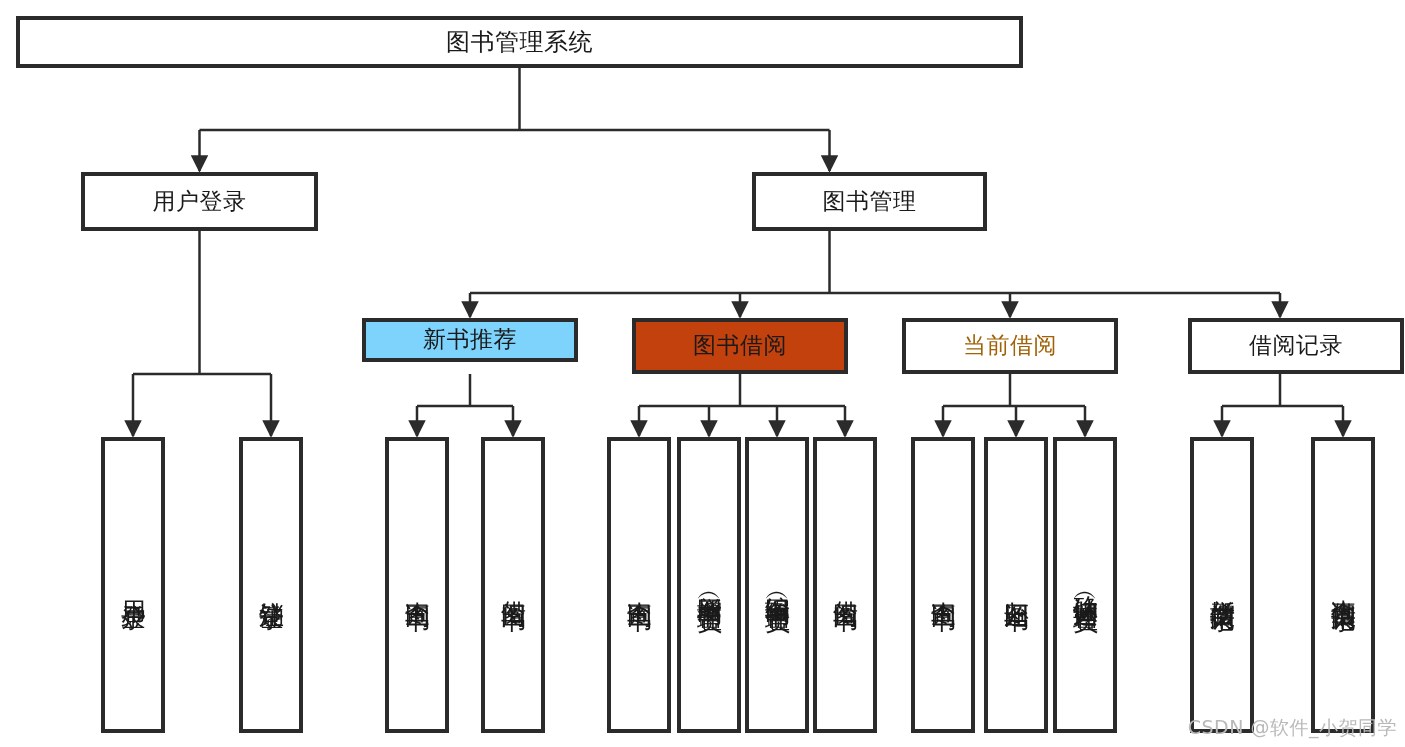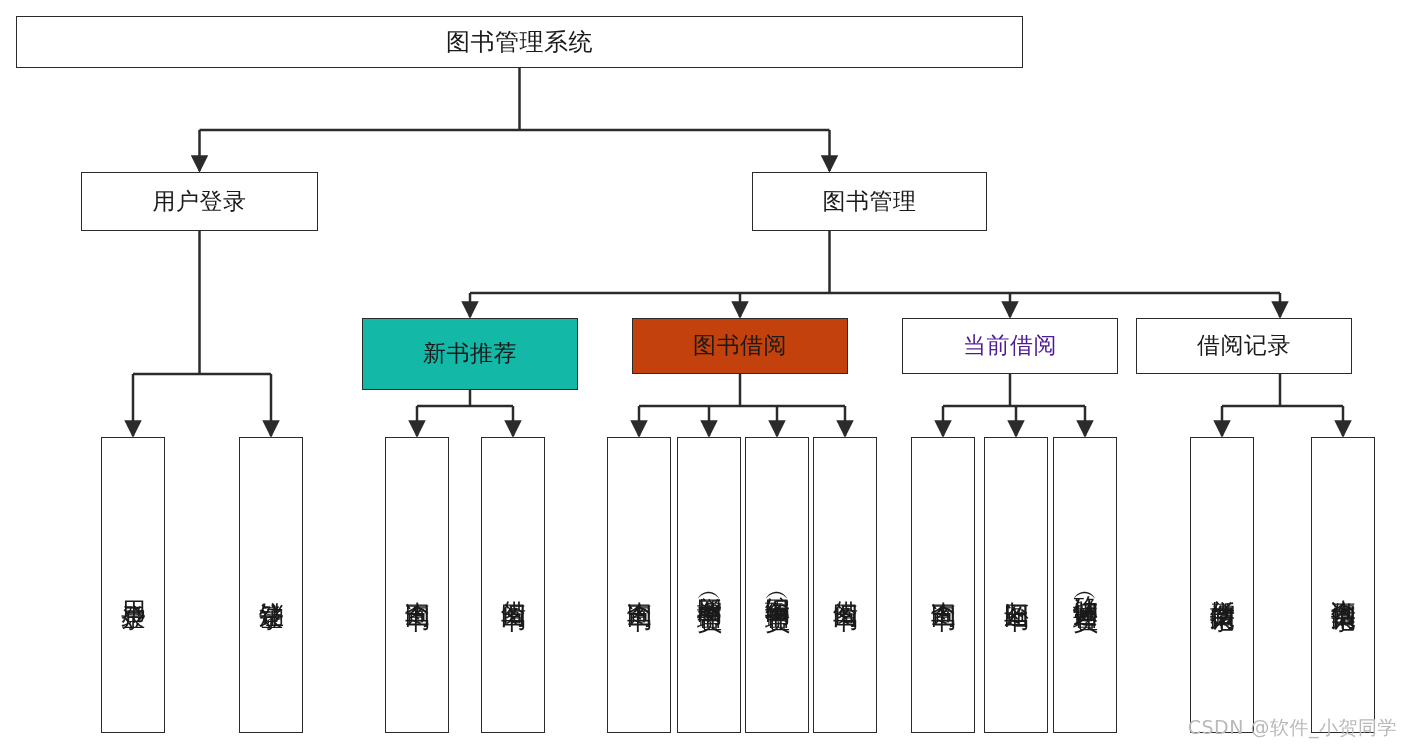--- a/index.html
+++ b/index.html
@@ -22,21 +22,21 @@
     position: absolute;
     left: 0;
     top: 0;
     width: 1405px;
     height: 747px;
     pointer-events: none;
   }
   .node {
     position: absolute;
     box-sizing: border-box;
-    border: 1px solid #ef4444;
+    border: 4px solid #ef4444;
     background: #ffffff;
     display: flex;
     align-items: center;
     justify-content: center;
     color: #1a1a1a;
   }
   .node-label {
     display: block;
     text-align: center;
     line-height: 1.18;
@@ -126,30 +126,30 @@
   <div id="node-layer">
       <div class="node horizontal root" style="left: 16px; top: 16px; width: 1007px; height: 52px; border-color: rgb(43, 43, 43); background: rgb(255, 255, 255); color: rgb(26, 26, 26);">
         <span class="node-label">图书管理系统</span>
       </div>
       <div class="node horizontal level1" style="left: 81px; top: 172px; width: 237px; height: 59px; border-color: rgb(43, 43, 43); background: rgb(255, 255, 255); color: rgb(26, 26, 26);">
         <span class="node-label">用户登录</span>
       </div>
       <div class="node horizontal level1" style="left: 712px; top: 172px; width: 235px; height: 59px; border-color: rgb(43, 43, 43); background: rgb(255, 255, 255); color: rgb(26, 26, 26); margin-left: 40px;">
         <span class="node-label">图书管理</span>
       </div>
-      <div class="node horizontal level2" style="left: 362px; top: 318px; width: 216px; height: 72px; border-color: rgb(43, 43, 43); background: #14b8a6; color: rgb(26, 26, 26);">
+      <div class="node horizontal level2" style="left: 362px; top: 318px; width: 216px; height: 44px; border-color: rgb(43, 43, 43); background: #7dd3fc; color: rgb(26, 26, 26);">
         <span class="node-label">新书推荐</span>
       </div>
       <div class="node horizontal level2" style="left: 632px; top: 318px; width: 216px; height: 56px; border-color: rgb(43, 43, 43); background: #c2410c; color: rgb(26, 26, 26);">
         <span class="node-label">图书借阅</span>
       </div>
-      <div class="node horizontal level2" style="left: 902px; top: 318px; width: 216px; height: 56px; border-color: rgb(43, 43, 43); background: rgb(255, 255, 255); color: #4c1d95;">
+      <div class="node horizontal level2" style="left: 902px; top: 318px; width: 216px; height: 56px; border-color: rgb(43, 43, 43); background: rgb(255, 255, 255); color: #a16207;">
         <span class="node-label">当前借阅</span>
       </div>
-      <div class="node horizontal level2" style="left: 1136px; top: 318px; width: 216px; height: 56px; border-color: rgb(43, 43, 43); background: rgb(255, 255, 255); color: rgb(26, 26, 26);">
+      <div class="node horizontal level2" style="left: 1188px; top: 318px; width: 216px; height: 56px; border-color: rgb(43, 43, 43); background: rgb(255, 255, 255); color: rgb(26, 26, 26);">
         <span class="node-label">借阅记录</span>
       </div>
       <div class="node vertical leaf" style="left: 101px; top: 437px; width: 64px; height: 296px; border-color: rgb(43, 43, 43); background: rgb(255, 255, 255); color: rgb(26, 26, 26);">
         <span class="node-label">用户登录</span>
       </div>
       <div class="node vertical leaf" style="left: 239px; top: 437px; width: 64px; height: 296px; border-color: rgb(43, 43, 43); background: rgb(255, 255, 255); color: rgb(26, 26, 26);">
         <span class="node-label">注销登录</span>
       </div>
       <div class="node vertical leaf" style="left: 385px; top: 437px; width: 64px; height: 296px; border-color: rgb(43, 43, 43); background: rgb(255, 255, 255); color: rgb(26, 26, 26);">
         <span class="node-label">查询图书</span>

